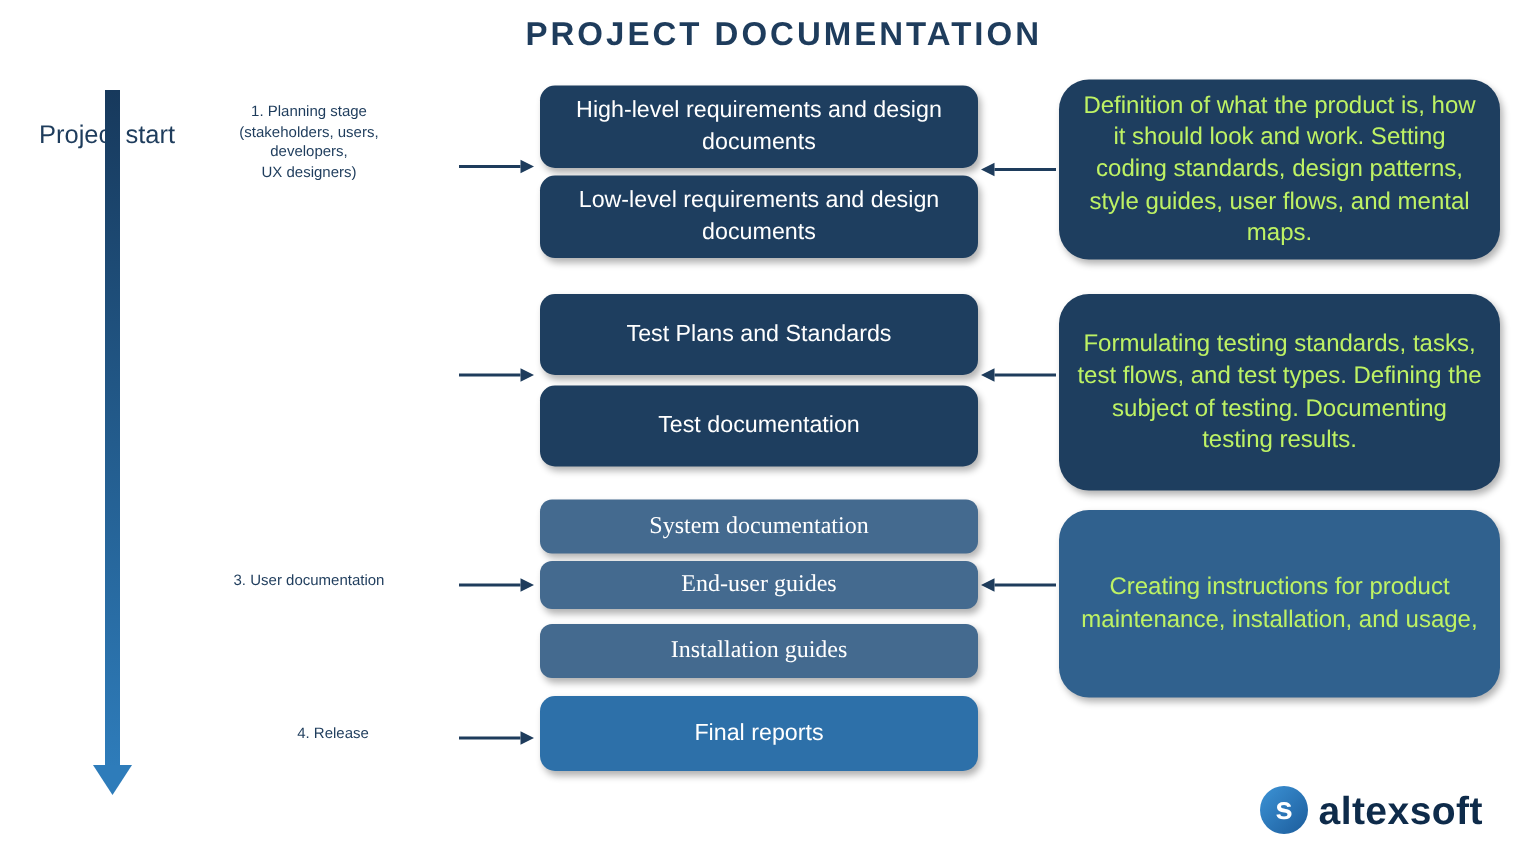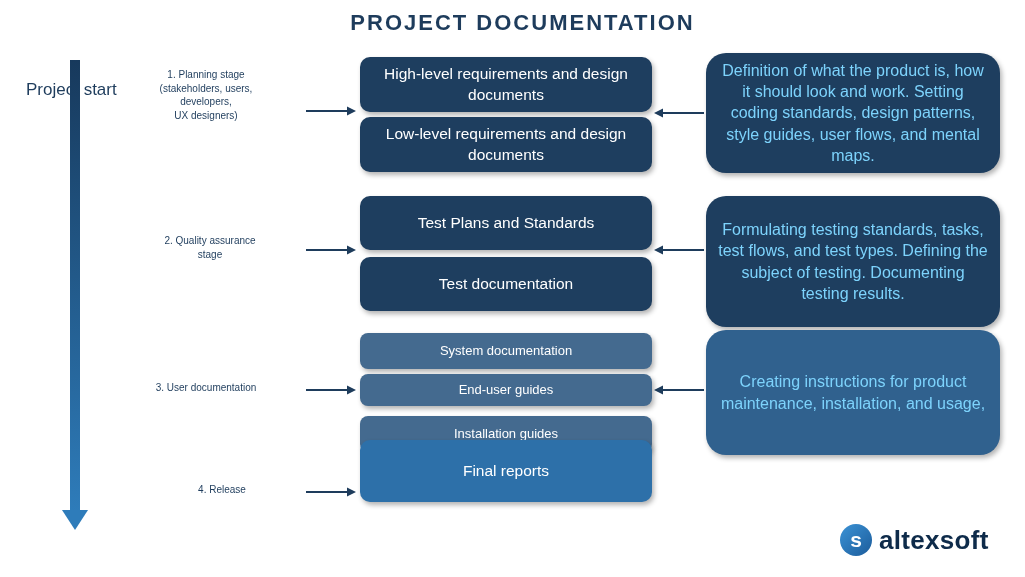--- a/index.html
+++ b/index.html
@@ -63,51 +63,51 @@
     align-items: center;
     justify-content: center;
     text-align: center;
     color: #ffffff;
     font-size: 15.5px;
     line-height: 1.3;
     border-radius: 10px;
     box-shadow: 2px 3px 5px rgba(0,0,0,0.3);
   }
   .doc.dark   { background: var(--dark-navy, #1e3e5f); }
-  .doc.slate  { background: var(--slate-blue, #446a8f); border-radius: 8px; font-size: 13px; }
+  .doc.slate  { background: var(--slate-blue, #446a8f); border-radius: 8px; font-size: 16px; font-family: Liberation Serif, serif; }
   .doc.bright { background: var(--bright-blue, #2d70a9); }
 
   .d1 { top: 57px;  height: 55px; }
   .d2 { top: 117px; height: 55px; }
   .d3 { top: 196px; height: 54px; }
   .d4 { top: 257px; height: 54px; }
   .d5 { top: 333px; height: 36px; }
   .d6 { top: 374px; height: 32px; }
   .d7 { top: 416px; height: 36px; }
-  .d8 { top: 440px; height: 62px; }
+  .d8 { top: 464px; height: 50px; }
 
   .note {
     position: absolute;
     left: 706px;
     width: 294px;
     box-sizing: border-box;
     padding: 6px 12px;
     display: flex;
     align-items: center;
     justify-content: center;
     text-align: center;
-    color: #7dd3fc;
+    color: #bef264;
     font-size: 16px;
     line-height: 1.33;
     border-radius: 20px;
     box-shadow: 2px 3px 5px rgba(0,0,0,0.3);
   }
   .n1 { top: 53px;  height: 120px; background: var(--dark-navy, #1e3e5f); }
   .n2 { top: 196px; height: 131px; background: var(--dark-navy, #1e3e5f); }
-  .n3 { top: 330px; height: 125px; background: var(--note-light, #30618e); }
+  .n3 { top: 340px; height: 125px; background: var(--note-light, #30618e); }
 
   .logo {
     position: absolute;
     left: 840px; top: 524px;
     display: flex;
     align-items: center;
     gap: 7px;
   }
   .logo-mark {
     width: 32px; height: 32px;
@@ -146,22 +146,20 @@
     <rect x="8" y="0" width="10" height="452" fill="url(#tlg)"></rect>
     <polygon points="0,450 26,450 13,470" fill="#2e7cba"></polygon>
   </svg>
 
   <div class="tl-label tl-finish">Project finish</div>
 
   <div class="stage-label s1">1. Planning stage
 (stakeholders,  users,
 developers,
 UX designers)</div>
-  <div class="stage-label s2">2. Quality assurance
-stage</div>
   <div class="stage-label s3">3. User documentation</div>
   <div class="stage-label s4">4. Release</div>
 
   <svg class="h-arrow" style="left:306px;top:105px" viewBox="0 0 50 12" aria-hidden="true">
     <line x1="0" y1="6" x2="41" y2="6"></line>
       <polygon points="41,1.5 50,6 41,10.5"></polygon>
   </svg>
   <svg class="h-arrow" style="left:306px;top:244px" viewBox="0 0 50 12" aria-hidden="true">
     <line x1="0" y1="6" x2="41" y2="6"></line>
       <polygon points="41,1.5 50,6 41,10.5"></polygon>

